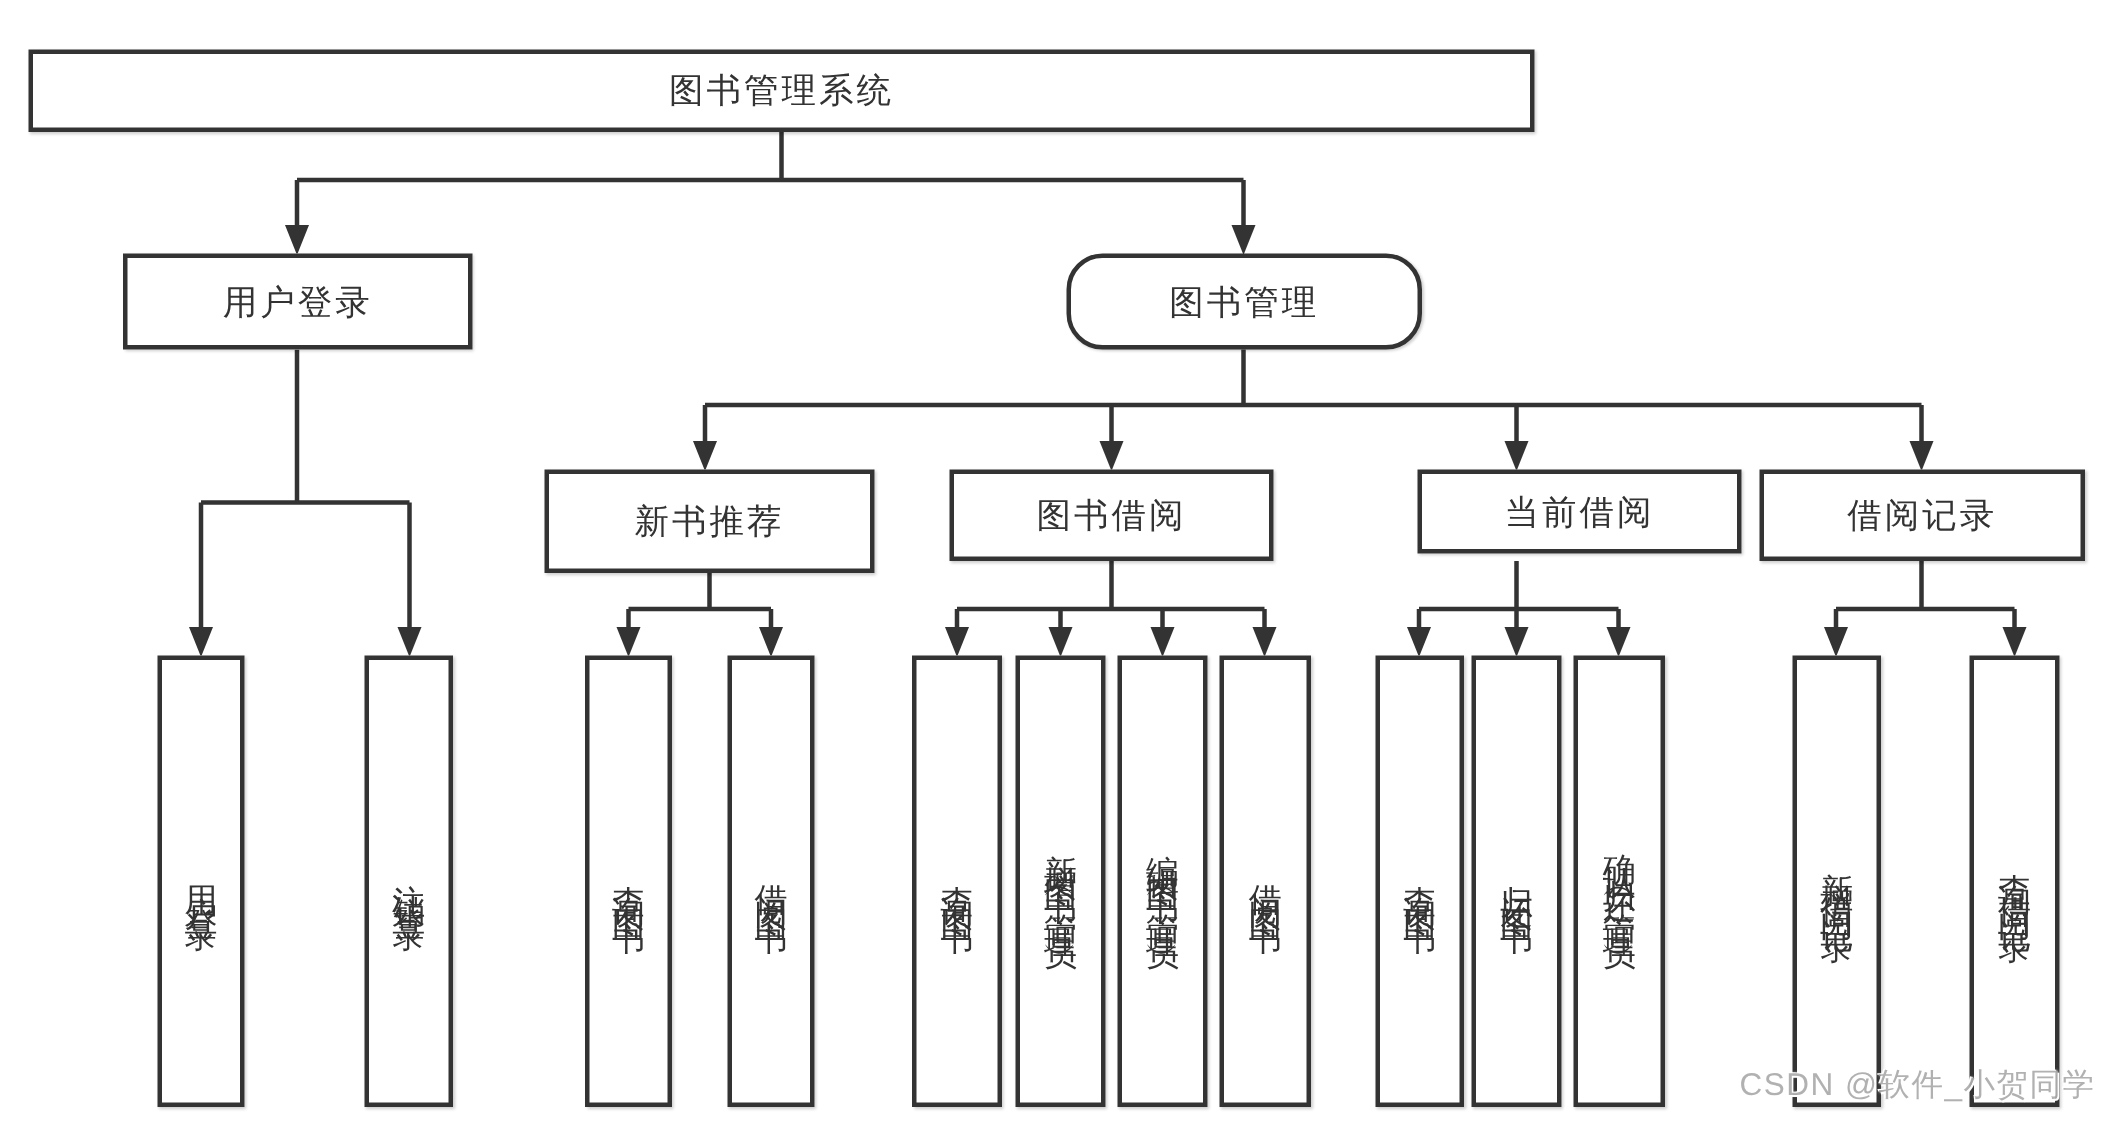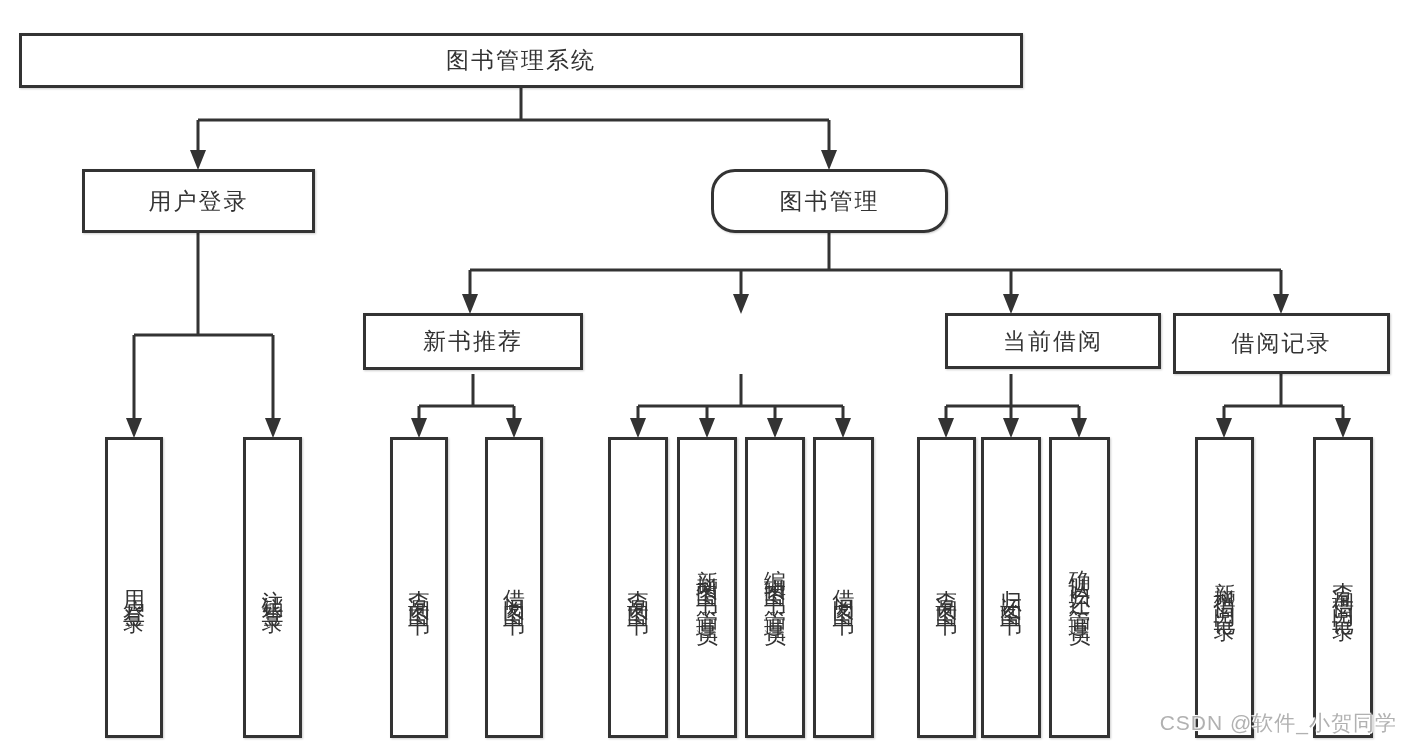--- a/index.html
+++ b/index.html
@@ -68,22 +68,25 @@
     <span>图书管理系统</span>
   </div>
 
   <div class="box hbox" style="left:82px; top:169px; width:233px; height:64px;">
     <span>用户登录</span>
   </div>
   <div class="box hbox" style="left:711px; top:169px; width:237px; height:64px;border-radius:24px;">
     <span>图书管理</span>
   </div>
 
-  <div class="box hbox" style="left:363px; top:313px; width:220px; height:57px;">
+  <div class="box hbox" style="left:363px; top:313px; width:220px; height:69px;">
     <span>新书推荐</span>
+  </div>
+  <div class="box hbox" style="left:633px; top:313px; width:216px; height:61px;">
+    <span>图书借阅</span>
   </div>
   <div class="box hbox" style="left:903px; top:313px; width:216px; height:56px;margin-left:42px;">
     <span>当前借阅</span>
   </div>
   <div class="box hbox" style="left:1173px; top:313px; width:217px; height:61px;">
     <span>借阅记录</span>
   </div>
 
   <div class="box vbox" style="left:105px; width:58px;">
     <span class="vtext">用户登录</span>

